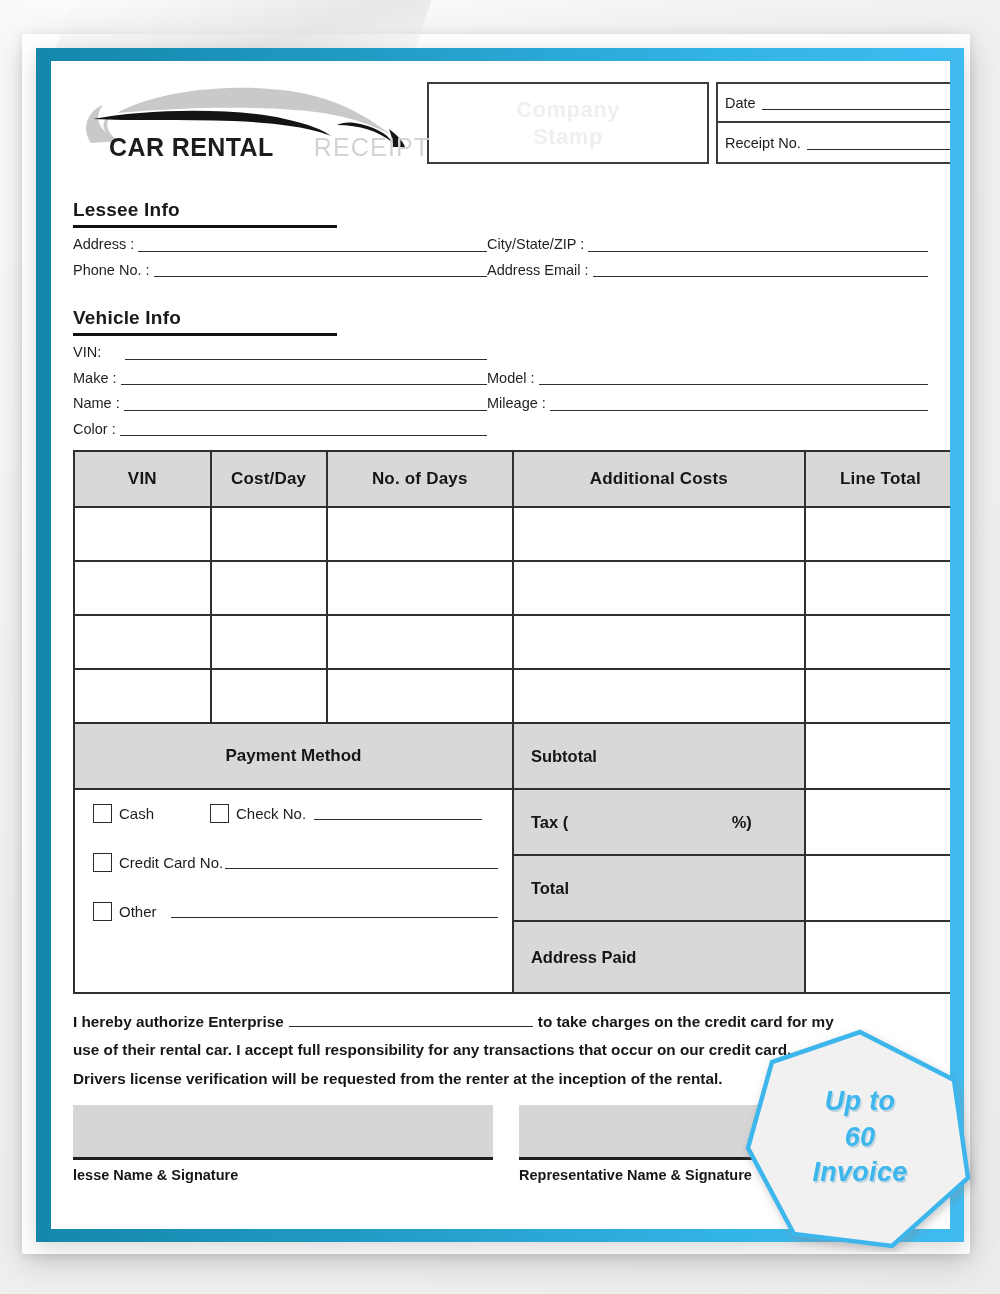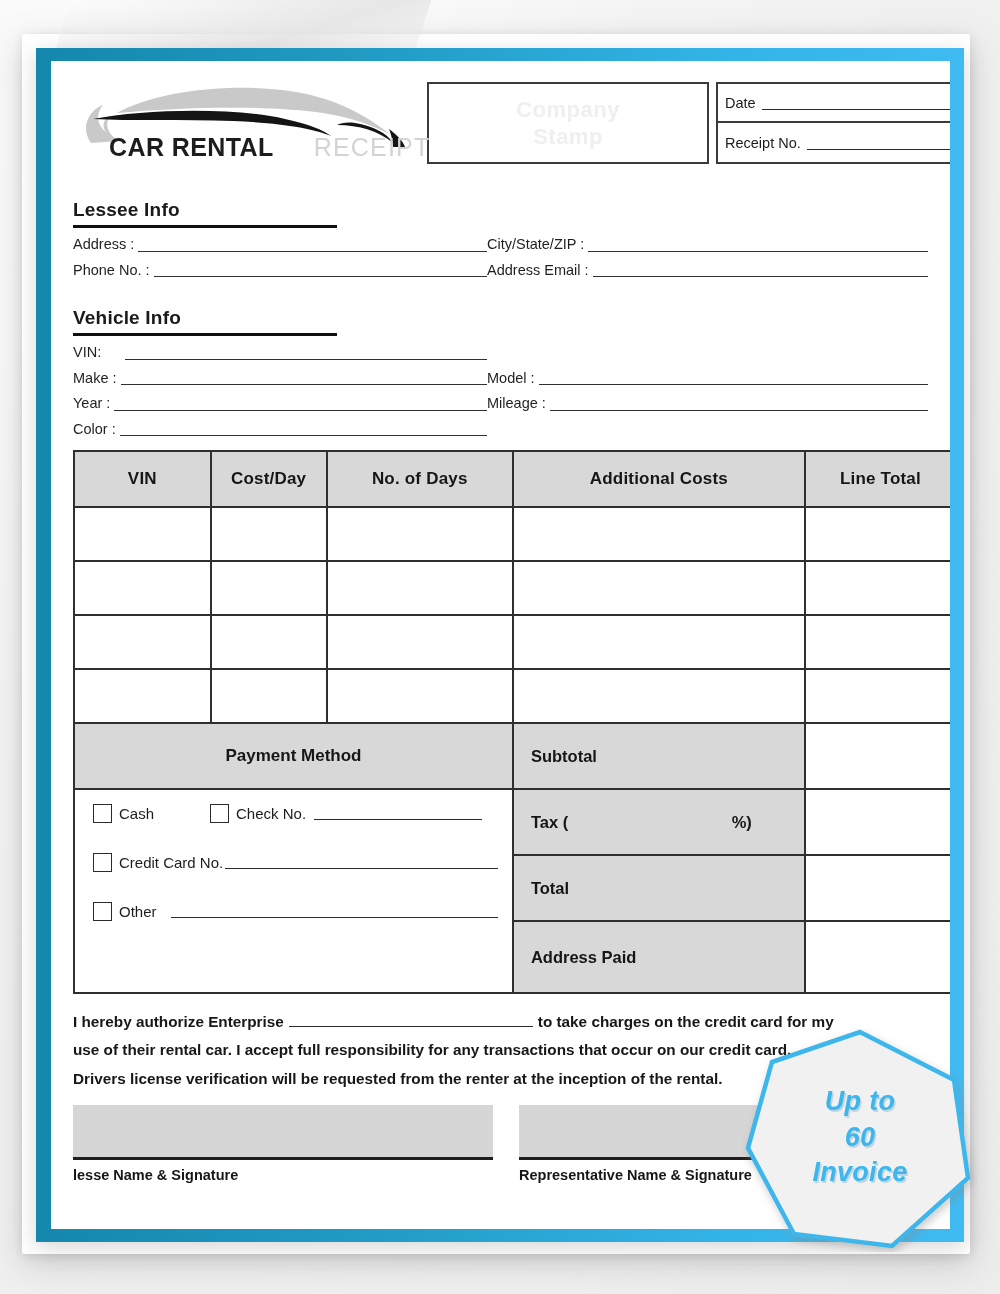--- a/index.html
+++ b/index.html
@@ -403,21 +403,21 @@
           <span class="fline"></span>
         </div>
         <div class="fcol right">
           <span class="flabel">Model :</span>
           <span class="fline"></span>
         </div>
       </div>
 
       <div class="frow">
         <div class="fcol left">
-          <span class="flabel">Year :</span>
+          <span class="flabel">Name :</span>
           <span class="fline"></span>
         </div>
         <div class="fcol right">
           <span class="flabel">Mileage :</span>
           <span class="fline"></span>
         </div>
       </div>
 
       <div class="frow">
         <div class="fcol left">

